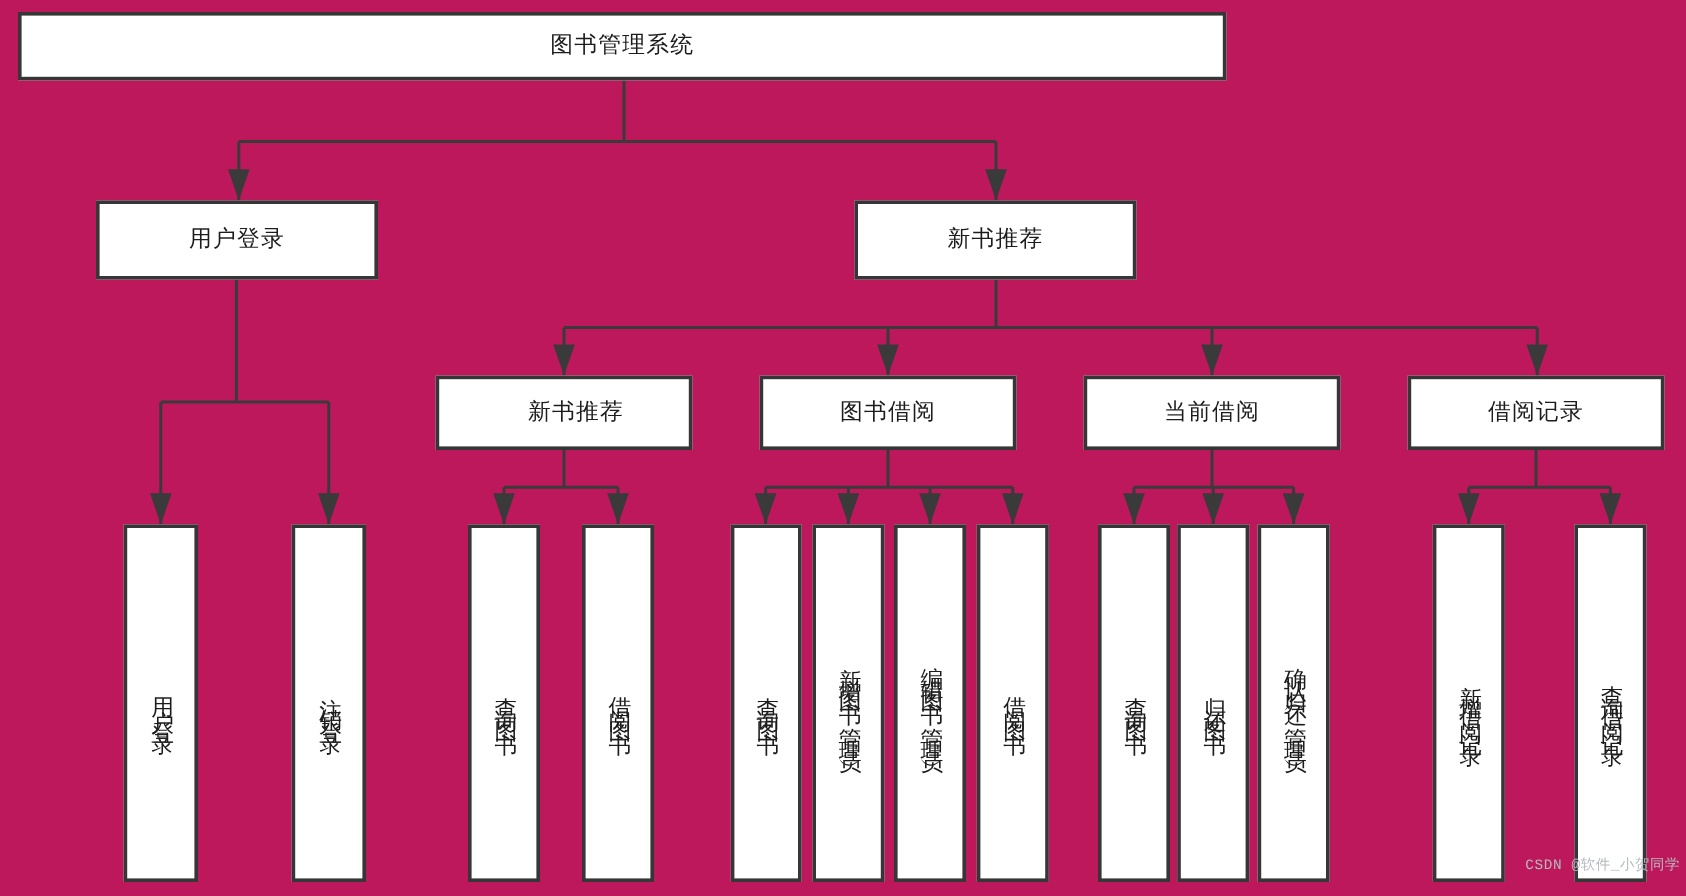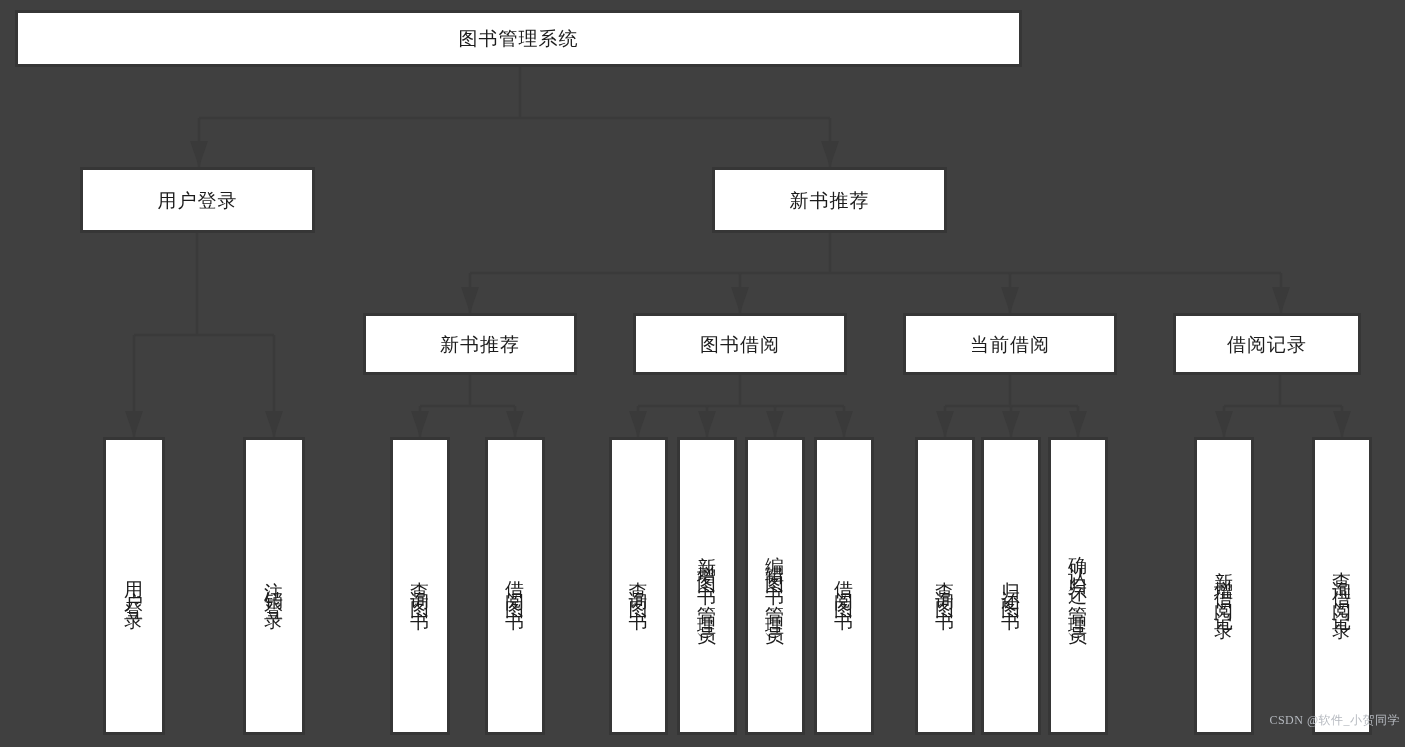--- a/index.html
+++ b/index.html
@@ -1,18 +1,18 @@
 <!DOCTYPE html>
 <html><head>
 <meta charset="utf-8">
 <style>
   html,body{margin:0;padding:0;background:#fff;}
   #canvas{
-    position:relative;width:1405px;height:747px;background:#404040;
-    font-family:Liberation Serif, serif;overflow:hidden;
+    position:relative;width:1405px;height:747px;background:#be185d;
+    font-family:Liberation Mono, monospace;overflow:hidden;
   }
   .box{
     position:absolute;box-sizing:border-box;background:#ffffff;
     border:3px solid #363636;color:#1c1c1c;
     display:flex;align-items:center;justify-content:center;
     font-size:19px;letter-spacing:1px;line-height:1;text-align:center;
   }
   .vbox{
     writing-mode:vertical-rl;text-orientation:mixed;
     letter-spacing:10px;font-size:19px;
@@ -73,21 +73,21 @@
   </svg>
 
   <div class="box" style="left:15px;top:10px;width:1007px;height:57px;">图书管理系统</div>
 
   <div class="box" style="left:80px;top:167px;width:235px;height:66px;">用户登录</div>
   <div class="box" style="left:712px;top:167px;width:235px;height:66px;">新书推荐</div>
 
   <div class="box" style="left:363px;top:313px;width:214px;height:62px;padding-left:20px;">新书推荐</div>
   <div class="box" style="left:633px;top:313px;width:214px;height:62px;text-align:center;">图书借阅</div>
   <div class="box" style="left:903px;top:313px;width:214px;height:62px;">当前借阅</div>
-  <div class="box" style="left:1173px;top:313px;width:188px;height:62px;">借阅记录</div>
+  <div class="box" style="left:1173px;top:313px;width:214px;height:62px;">借阅记录</div>
 
   <div class="box vbox" style="left:103px;top:437px;width:62px;height:298px;">用户登录</div>
   <div class="box vbox" style="left:243px;top:437px;width:62px;height:298px;">注销登录</div>
 
   <div class="box vbox" style="left:390px;top:437px;width:60px;height:298px;">查询图书</div>
   <div class="box vbox" style="left:485px;top:437px;width:60px;height:298px;">借阅图书</div>
 
   <div class="box vbox" style="left:609px;top:437px;width:59px;height:298px;">查询图书</div>
   <div class="box vbox" style="left:677px;top:437px;width:60px;height:298px;">新增图书（管理员）</div>
   <div class="box vbox" style="left:745px;top:437px;width:60px;height:298px;">编辑图书（管理员）</div>

